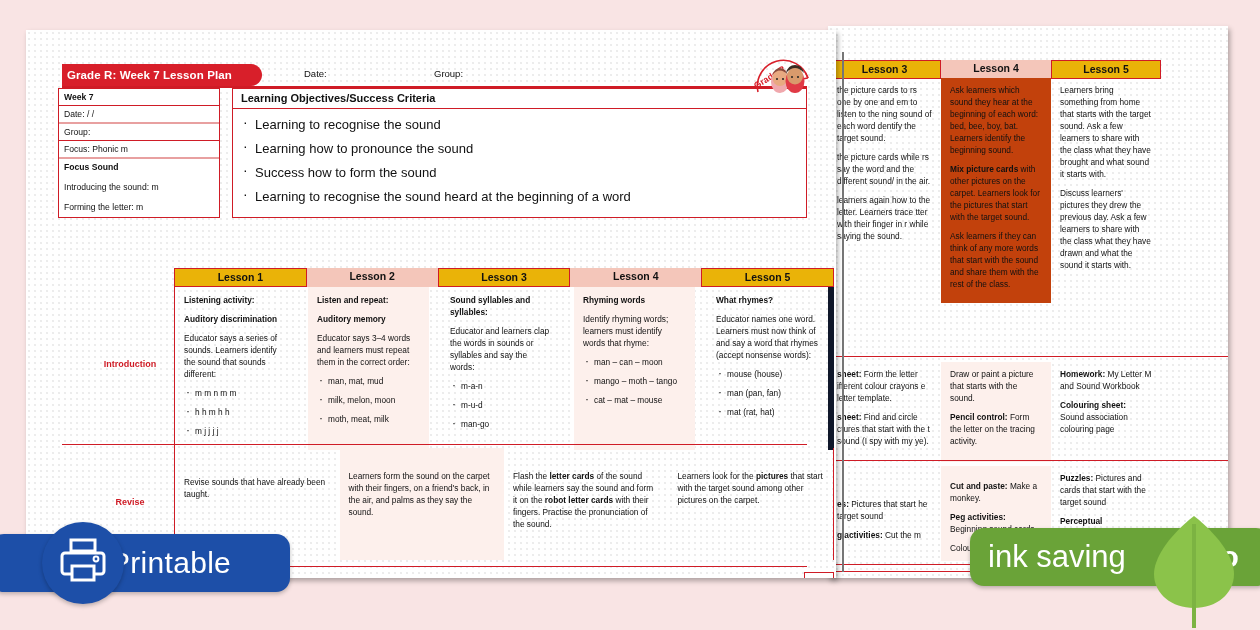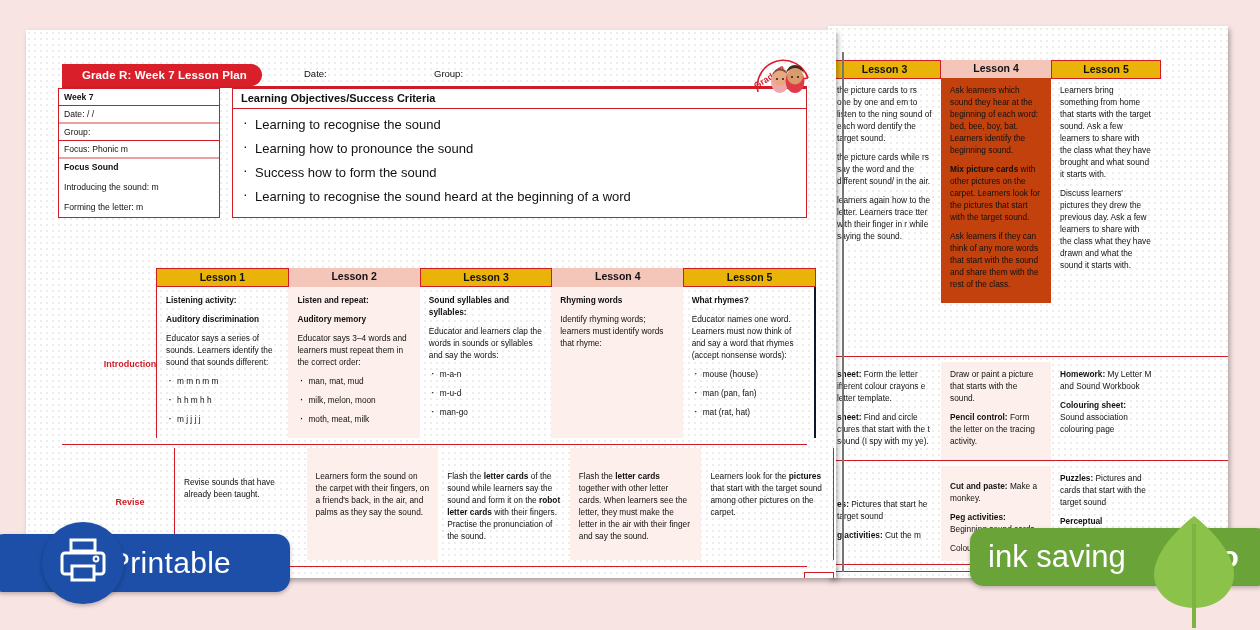--- a/index.html
+++ b/index.html
@@ -20,21 +20,21 @@
     background-image:radial-gradient(#e9e9e9 0.7px, transparent 0.8px);
     background-size:6px 6px;opacity:.9;
   }
   #page-back{left:828px;top:26px;width:400px;height:552px;}
   #page-front{left:26px;top:30px;width:810px;height:548px;z-index:3;}
   .inner{position:relative;z-index:2;height:100%;}
 
   
   .title-bar{position:absolute;left:36px;top:34px;width:200px;height:22px;
     background:#d81f2a;border-radius:0 11px 11px 0;z-index:6;
-    display:flex;align-items:center;padding-left:20px;box-sizing:border-box;}
+    display:flex;align-items:center;padding-left:5px;box-sizing:border-box;}
   .title-bar span{color:#fff;font-weight:bold;font-size:11.5px;letter-spacing:.1px;}
   .hdr-line{position:absolute;left:36px;top:56px;width:745px;border-top:2px solid #cf1c26;z-index:5;}
   .hdr-fields{position:absolute;left:248px;top:38px;width:500px;height:17px;z-index:6;
     font-size:9.5px;color:#111;text-align:center;}
   .hdr-fields .f{position:absolute;top:0;}
   .hdr-fields .f1{left:30px;}
   .hdr-fields .f2{left:160px;}
 
   
   .grade-badge{position:absolute;right:22px;top:18px;width:62px;height:46px;z-index:7;}
@@ -51,27 +51,27 @@
   .obj-box{position:absolute;left:206px;top:58px;width:575px;height:130px;
     border:1.4px solid #cf1c26;box-sizing:border-box;background:#fff;z-index:4;}
   .obj-head{font-weight:bold;font-size:11px;color:#111;padding:3px 8px 4px;
     border-bottom:1.6px solid #cf1c26;}
   .obj-list{padding:8px 14px 0 22px;}
   .obj-list li{font-size:13px;color:#111;margin-bottom:9px;list-style:none;position:relative;}
   .obj-list li::before{content:"\00B7";position:absolute;left:-12px;top:-3px;font-size:14px;color:#111;}
   .obj-list{margin:0;}
 
   
-  .grid{position:absolute;left:130px;top:238px;width:660px;z-index:4;}
+  .grid{position:absolute;left:148px;top:238px;width:660px;z-index:4;}
   .grid-hdr{display:flex;}
   .grid-hdr .cell{flex:1;text-align:center;font-weight:bold;font-size:10.5px;color:#111;
     padding:2px 0 3px;box-sizing:border-box;}
   .cell.dark{background:#eab308;border:1px solid #cf1c26;}
   .cell.light{background:#f4c6ba;}
-  .grid-body{display:flex;border-left:1px solid #cf1c26;border-right:2px solid #0f172a;}
+  .grid-body{display:flex;border-left:1px solid #cf1c26;border-right:6px solid #0f172a;gap:12px;}
   .grid-body .col{flex:1;padding:7px 9px 6px;box-sizing:border-box;font-size:8.3px;
     color:#111;line-height:1.45;}
   .col.tint{background:#fdf0ec;}
   .col p{margin:0 0 7px;}
   .col p.b{font-weight:bold;}
   .col ul{margin:0;padding:0 0 0 11px;}
   .col li{list-style:none;position:relative;margin-bottom:7px;}
   .col li::before{content:"\00B7";position:absolute;left:-9px;top:-3px;font-size:12px;}
   .row-div{position:absolute;left:36px;top:414px;width:745px;border-top:1.6px solid #cf1c26;z-index:5;}
   .grid2{position:absolute;left:148px;top:418px;width:660px;height:112px;z-index:4;}
@@ -289,20 +289,25 @@
           <p>Educator and learners clap the words in sounds or syllables and say the words:</p>
           <ul>
             <li>m-a-n</li>
             <li>m-u-d</li>
             <li>man-go</li>
           </ul>
         </div>
         <div class="col tint">
           <p class="b">Rhyming words</p>
           <p>Identify rhyming words; learners must identify words that rhyme:</p>
+          <ul>
+            <li>man – can – moon</li>
+            <li>mango – moth – tango</li>
+            <li>cat – mat – mouse</li>
+          </ul>
         </div>
         <div class="col">
           <p class="b">What rhymes?</p>
           <p>Educator names one word. Learners must now think of and say a word that rhymes (accept nonsense words):</p>
           <ul>
             <li>mouse (house)</li>
             <li>man (pan, fan)</li>
             <li>mat (rat, hat)</li>
           </ul>
         </div>
@@ -314,23 +319,20 @@
     <div class="grid2">
       <div class="gb">
         <div class="col">
           <p>Revise sounds that have already been taught.</p>
         </div>
         <div class="col tint mid">
           <p>Learners form the sound on the carpet with their fingers, on a friend's back, in the air, and palms as they say the sound.</p>
         </div>
         <div class="col mid">
           <p><span>Flash the </span><span class="bold">letter cards</span><span> of the sound while learners say the sound and form it on the </span><span class="bold">robot letter cards</span><span> with their fingers. Practise the pronunciation of the sound.</span></p>
-        </div>
-        <div class="col tint mid">
-          <p><span>Flash the </span><span class="bold">letter cards</span><span> together with other letter cards. When learners see the letter, they must make the letter in the air with their finger and say the sound.</span></p>
         </div>
         <div class="col mid">
           <p><span>Learners look for the </span><span class="bold">pictures</span><span> that start with the target sound among other pictures on the carpet.</span></p>
         </div>
       </div>
     </div>
 
     <div class="ft-line"></div>
 
     <div class="ft-logo">

